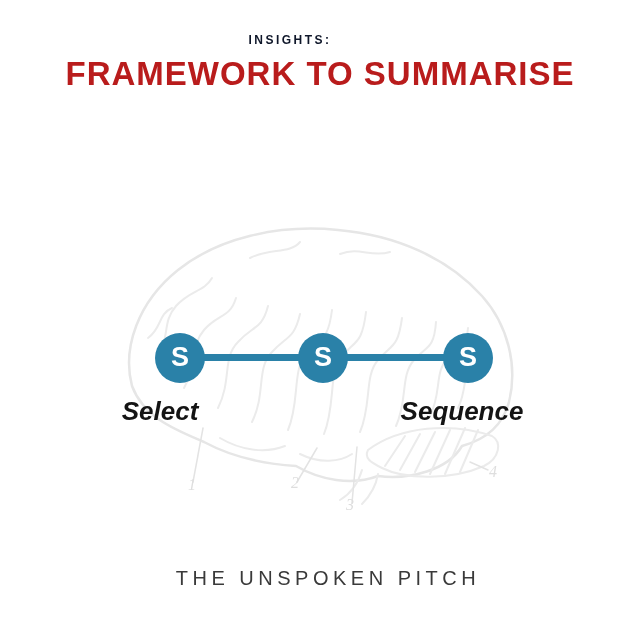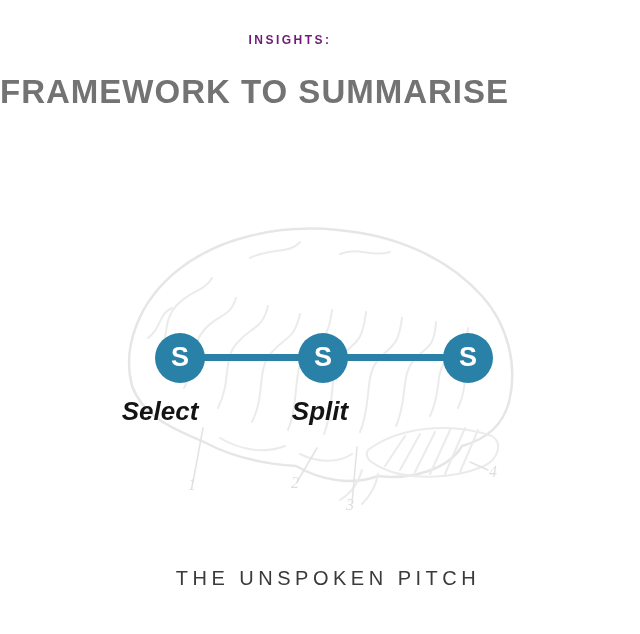--- a/index.html
+++ b/index.html
@@ -17,34 +17,34 @@
   }
   .eyebrow {
     position: absolute;
     top: 33px;
     left: 0;
     width: 580px;
     text-align: center;
     font-size: 12px;
     font-weight: 700;
     letter-spacing: 2.5px;
-    color: #701a75;
+    color: #0f172a;
   }
   .title {
     position: absolute;
-    top: 73px;
+    top: 55px;
     left: 0;
     width: 640px;
     margin: 0;
-    text-align: left;
+    text-align: center;
     font-size: 33px;
     line-height: 37px;
     font-weight: 800;
     letter-spacing: 1px;
-    color: #737373;
+    color: #b91c1c;
   }
   .title span { display: block; }
   .brain-svg {
     position: absolute;
     left: 100px;
     top: 218px;
     width: 440px;
     height: 320px;
     z-index: 1;
   }
@@ -180,17 +180,17 @@
     <span class="letter">S</span>
   </div>
   <div class="node-circle circle-2">
     <span class="letter">S</span>
   </div>
   <div class="node-circle circle-3">
     <span class="letter">S</span>
   </div>
 
   <div class="node-label label-1">Select</div>
-  <div class="node-label label-2">Split</div>
+  <div class="node-label label-3">Sequence</div>
 
   <div class="footer">THE UNSPOKEN PITCH</div>
 
 </div>
 
 </body></html>

